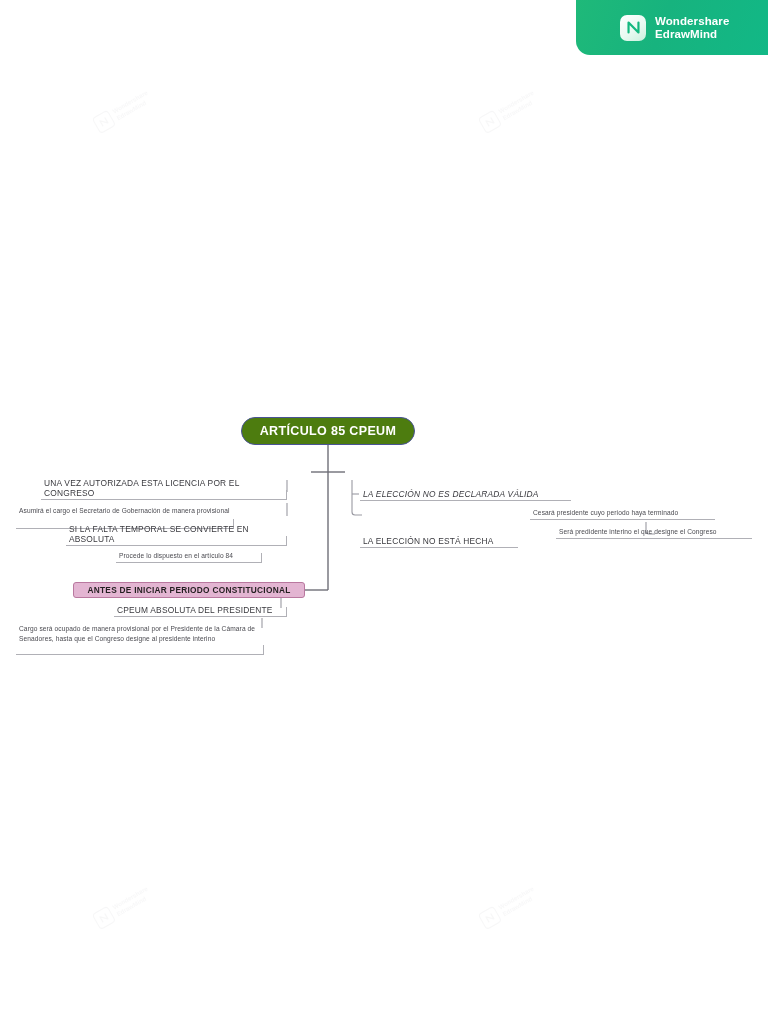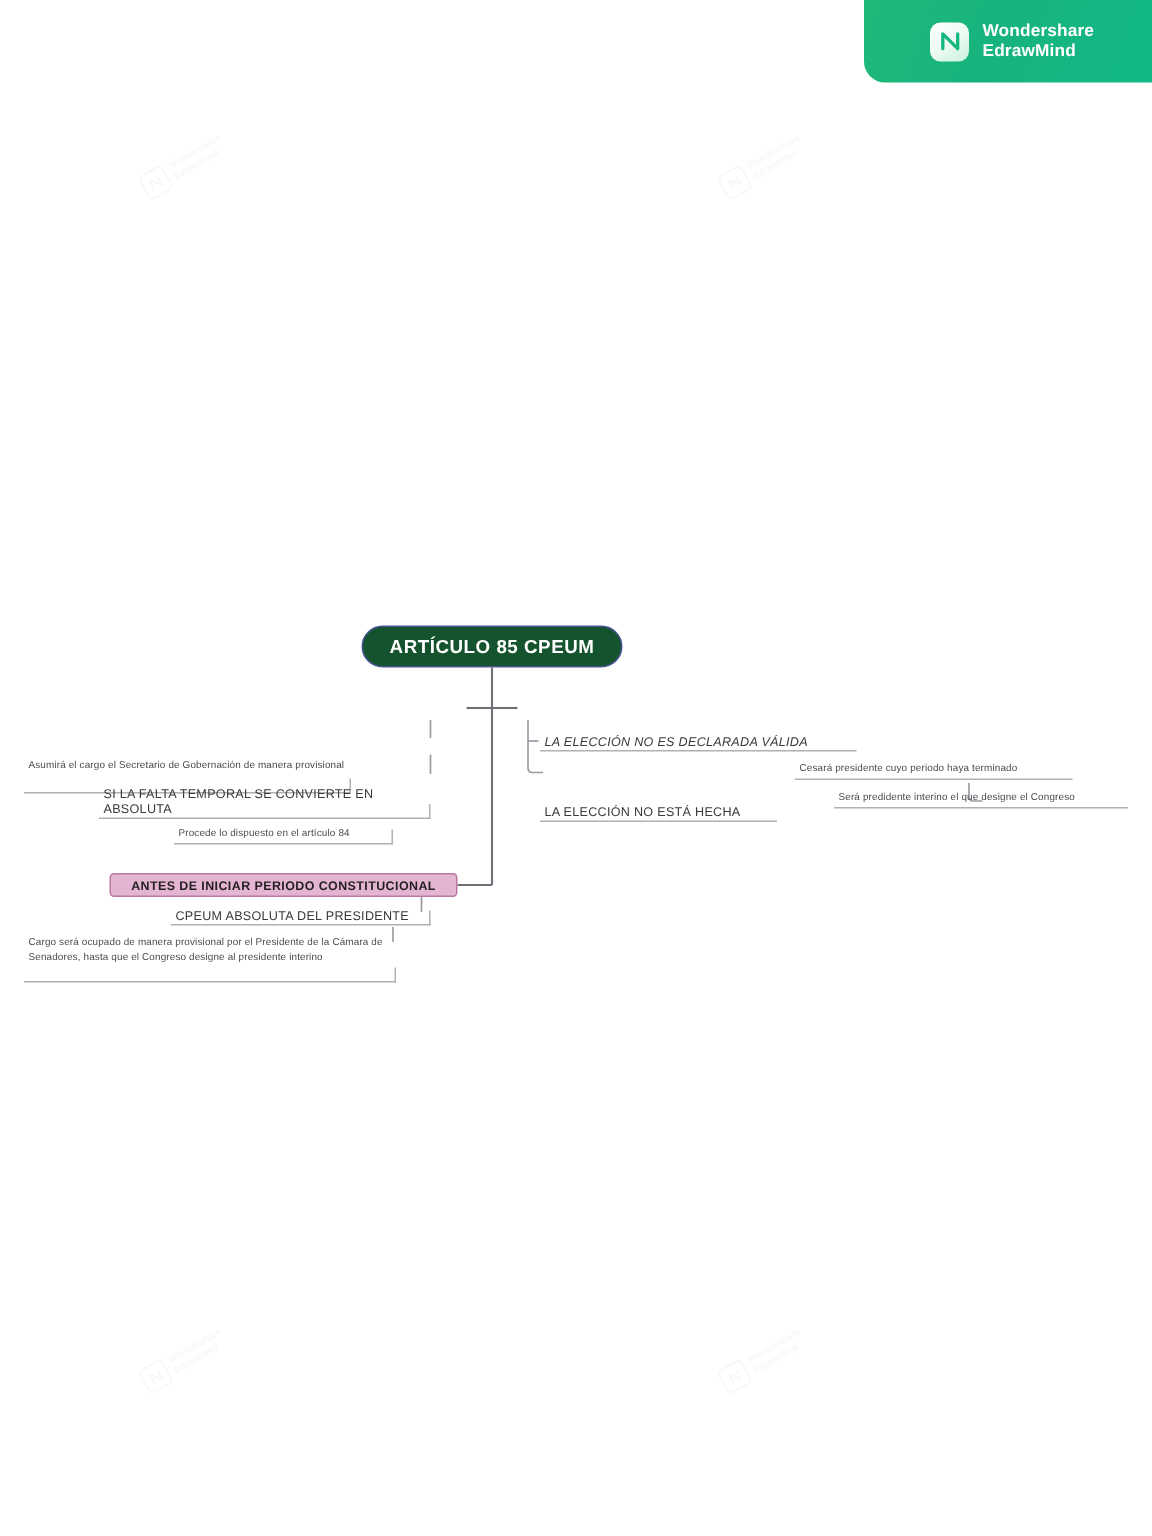--- a/index.html
+++ b/index.html
@@ -79,21 +79,21 @@
 
   
   .map { position: absolute; inset: 0; }
   .connectors { position: absolute; inset: 0; }
 
   
   .root-node {
     position: absolute;
     left: 241px; top: 417px;
     width: 174px; height: 28px;
-    background: #14532d;
+    background: #4d7c0f;
     border: 1px solid #4a5395;
     border-radius: 14px;
     color: #ffffff;
     font-size: 12.5px;
     font-weight: bold;
     letter-spacing: .35px;
     display: flex; align-items: center; justify-content: center;
     box-sizing: border-box;
   }
 
@@ -225,20 +225,24 @@
       <path d="M646 522 L646 531 Q646 534 649 534 L655 534"></path>
 
       <path d="M281 598 L281 608"></path>
       <path d="M262 618 L262 628"></path>
     </g>
   </svg>
 
   <div class="root-node">ARTÍCULO 85 CPEUM</div>
 
 
+  <div class="sub-node lvl2" style="left:41px; top:486px; width:246px; height:14px;">
+    <span class="txt">UNA VEZ AUTORIZADA ESTA LICENCIA POR EL CONGRESO</span>
+    <span class="tick"></span>
+  </div>
 
   <div class="sub-node lvl3" style="left:16px; top:505px; width:218px; height:24px; align-items:flex-start; padding-top:1px;">
     <span class="txt">Asumirá el cargo el Secretario de Gobernación de manera provisional</span>
     <span class="tick"></span>
   </div>
 
   <div class="sub-node lvl2" style="left:66px; top:532px; width:221px; height:14px;">
     <span class="txt">SI LA FALTA TEMPORAL SE CONVIERTE EN ABSOLUTA</span>
     <span class="tick"></span>
   </div>

